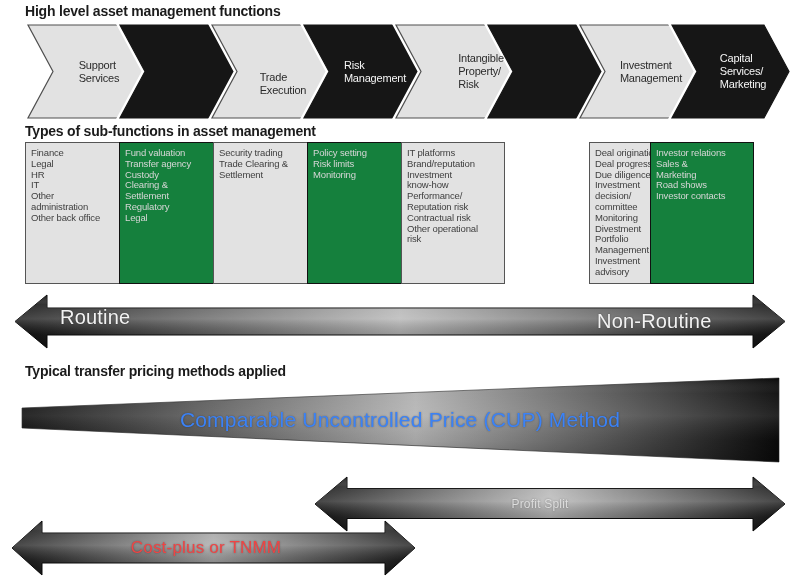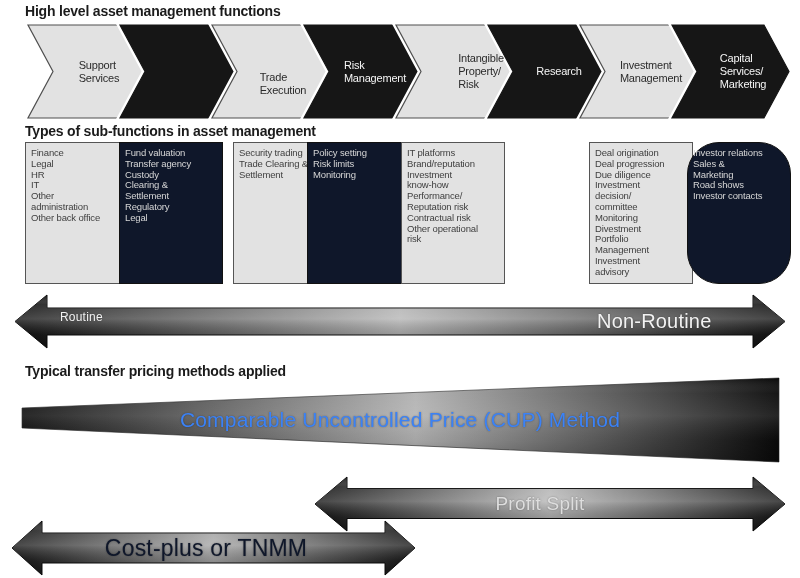--- a/index.html
+++ b/index.html
@@ -6,21 +6,21 @@
   body{font-family:"Liberation Sans",sans-serif;}
   .stage{position:relative;width:800px;height:578px;background:#fff;overflow:hidden;}
   .stage svg{position:absolute;left:0;top:0;z-index:0;}
   .hd{position:absolute;left:25px;margin:0;font-size:14px;font-weight:bold;color:#1b1b1b;letter-spacing:-0.2px;z-index:2;}
   .chev-label{position:absolute;top:25px;height:93px;width:92px;display:flex;flex-direction:column;justify-content:center;align-items:center;z-index:2;}
   .chev-label span{white-space:pre-line;font-size:11px;line-height:13px;text-align:left;letter-spacing:-0.2px;}
   .chev-label.light span{color:#2b2b2b;}
   .chev-label.dark span{color:#f5f5f5;}
   .sf-box{position:absolute;top:142px;width:104px;height:142px;box-sizing:border-box;padding:5px 4px 4px 5px;z-index:2;}
   .sf-box.light{background:#e2e2e2;border:1.5px solid #555;}
-  .sf-box.dark{background:#0f172a;border:1.5px solid #111;}
+  .sf-box.dark{background:#15803d;border:1.5px solid #111;}
   .sf-box span{white-space:pre-line;font-size:9.5px;line-height:10.8px;letter-spacing:-0.15px;display:block;}
   .sf-box.light span{color:#404040;}
   .sf-box.dark span{color:#d6d6d6;}
   .arrow-label{position:absolute;z-index:2;display:flex;align-items:center;color:#f2f2f2;
     text-shadow:0 0 2px rgba(0,0,0,0.35);letter-spacing:0.2px;}
   .al-center{justify-content:center;text-align:center;}
 </style>
 </head>
 <body>
 
@@ -125,23 +125,20 @@
     </div>
   <div class="chev-label dark" style="left:329px;">
       <span>Risk
 Management</span>
     </div>
   <div class="chev-label light" style="left:435px;">
       <span>Intangible
 Property/
 Risk</span>
     </div>
-  <div class="chev-label dark" style="left:513px;">
-      <span>Research</span>
-    </div>
   <div class="chev-label light" style="left:605px;">
       <span>Investment
 Management</span>
     </div>
   <div class="chev-label dark" style="left:697px;">
       <span>Capital
 Services/
 Marketing</span>
     </div>
 
@@ -156,21 +153,21 @@
     </div>
   <div class="sf-box dark" style="left:119px;">
       <span>Fund valuation
 Transfer agency
 Custody
 Clearing &amp;
 Settlement
 Regulatory
 Legal</span>
     </div>
-  <div class="sf-box light" style="left:213px;margin-left:20px;">
+  <div class="sf-box light" style="left:213px;">
       <span>Security trading
 Trade Clearing &amp;
 Settlement</span>
     </div>
   <div class="sf-box dark" style="left:307px;">
       <span>Policy setting
 Risk limits
 Monitoring</span>
     </div>
   <div class="sf-box light" style="left:401px;">
@@ -191,28 +188,28 @@
 Investment
 decision/
 committee
 Monitoring
 Divestment
 Portfolio
 Management
 Investment
 advisory</span>
     </div>
-  <div class="sf-box dark" style="left:687px;border-radius:32px;">
+  <div class="sf-box dark" style="left:650px;">
       <span>Investor relations
 Sales &amp;
 Marketing
 Road shows
 Investor contacts</span>
     </div>
 
-  <div class="arrow-label" style="left:60px;top:307px;width:100px;height:20px;font-size:12px;">Routine</div>
+  <div class="arrow-label" style="left:60px;top:307px;width:100px;height:20px;font-size:20px;">Routine</div>
   <div class="arrow-label" style="left:597px;top:307px;width:150px;height:28px;font-size:20px;">Non-Routine</div>
 
   <div class="arrow-label al-center" style="left:100px;top:406px;width:600px;height:28px;font-size:21px;color:#3b82f6;">Comparable Uncontrolled Price (CUP) Method</div>
-  <div class="arrow-label al-center" style="left:400px;top:490px;width:280px;height:28px;font-size:19px;color:#dedede;">Profit Split</div>
-  <div class="arrow-label al-center" style="left:66px;top:534px;width:280px;height:28px;font-size:23px;color:#0f172a;">Cost-plus or TNMM</div>
+  <div class="arrow-label al-center" style="left:400px;top:490px;width:280px;height:28px;font-size:12px;color:#dedede;">Profit Split</div>
+  <div class="arrow-label al-center" style="left:66px;top:534px;width:280px;height:28px;font-size:17px;color:#ef4444;">Cost-plus or TNMM</div>
 
 </div>
 
 </body></html>

